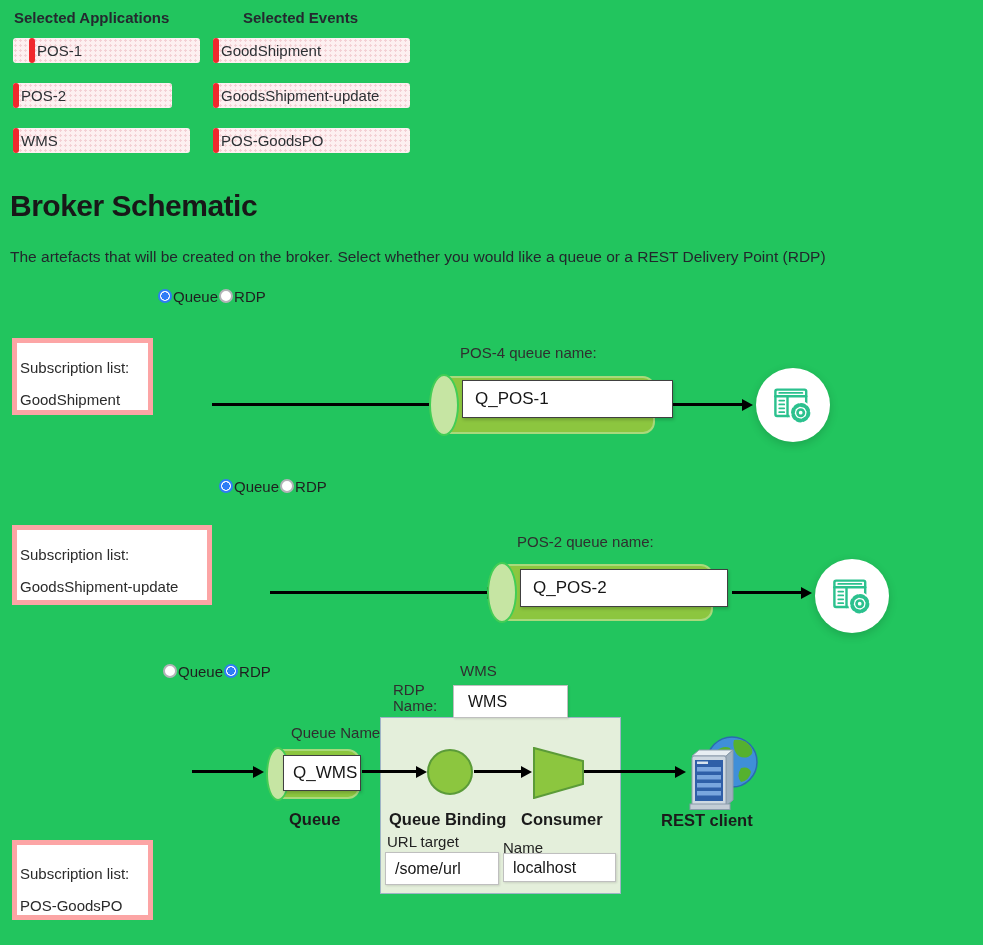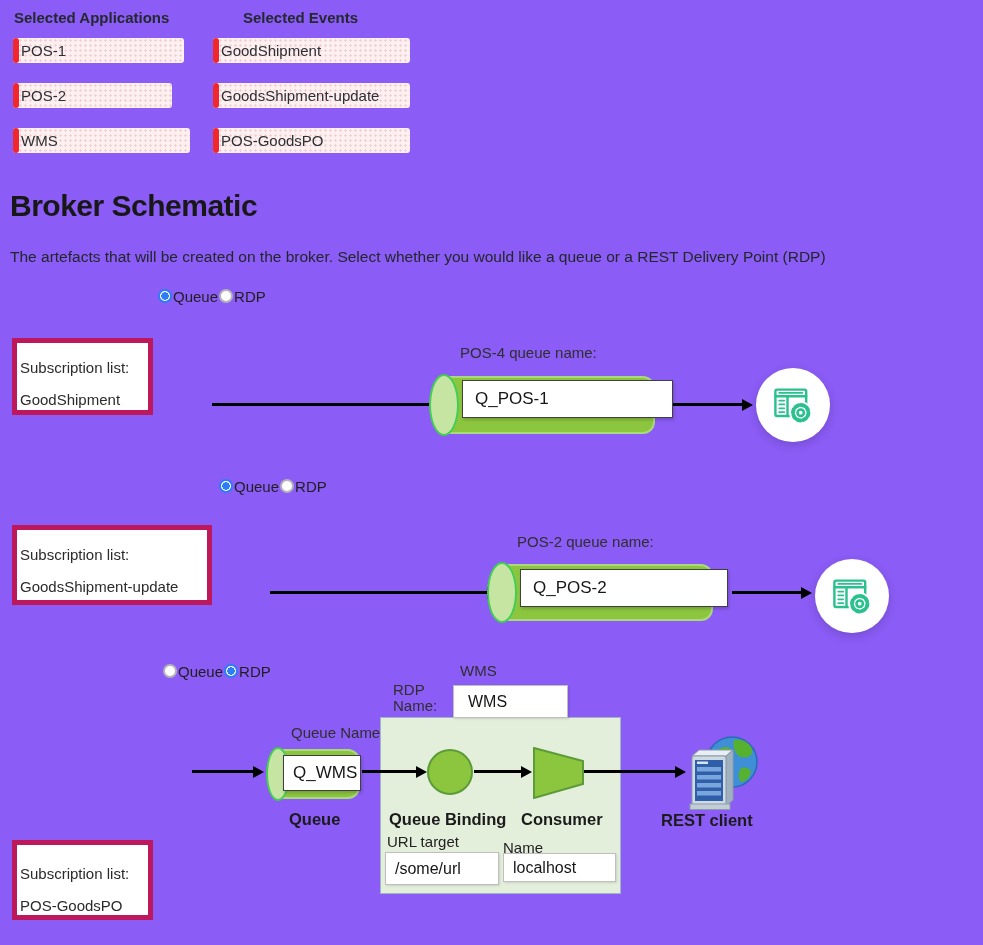--- a/index.html
+++ b/index.html
@@ -1,17 +1,17 @@
 <!DOCTYPE html>
 <html><head>
 <meta charset="utf-8">
 <style>
   html,body{margin:0;padding:0;background:#fff;}
   #screen{
-    position:relative;width:983px;height:945px;background:#8b5cf6;
+    position:relative;width:983px;height:945px;background:#22c55e;
     font-family:"Liberation Sans","DejaVu Sans",sans-serif;color:#24292f;overflow:hidden;
   }
   .abs{position:absolute;}
 
   
   .panel-title{font-size:15px;font-weight:700;color:#24292f;}
   .chip{
     height:25px;border-radius:3px;background-color:#fdf0f1;
     background-image:radial-gradient(circle, rgba(225,150,160,.35) 1px, transparent 1.3px);
     background-size:5px 5px;display:flex;align-items:center;
@@ -24,21 +24,21 @@
   .desc{font-size:15.5px;color:#22272c;white-space:nowrap;}
 
   
   .radio-group{display:flex;align-items:center;height:18px;}
   .radio{width:14px;height:14px;border-radius:50%;box-sizing:border-box;display:inline-block;}
   .radio.on{border:2px solid #2e7cf6;background:radial-gradient(circle,#2e7cf6 0 3.6px,#ffffff 3.9px);}
   .radio.off{border:2px solid #b3b3b8;background:#ffffff;}
   .radio-label{font-size:15px;color:#1f1f1f;margin:0 1px 0 1px;}
 
   
-  .subbox{box-sizing:border-box;border:5px solid #be185d;background:#fff;padding:0 3px;overflow:hidden;}
+  .subbox{box-sizing:border-box;border:5px solid #fca5a5;background:#fff;padding:0 3px;overflow:hidden;}
   .subbox .l1{margin-top:16px;font-size:15px;color:#2b2b2b;white-space:nowrap;}
   .subbox .l2{margin-top:15px;font-size:15px;color:#2b2b2b;white-space:nowrap;}
 
   
   .arrow{position:absolute;height:3px;background:#000;}
   .arrow::after{
     content:"";position:absolute;right:-11px;top:-4.5px;width:0;height:0;
     border-left:11px solid #000;border-top:6px solid transparent;border-bottom:6px solid transparent;
   }
 
@@ -69,21 +69,21 @@
   .binding-circle{position:absolute;width:46px;height:46px;border-radius:50%;background:#8cc63f;border:2px solid #5b9b38;box-sizing:border-box;}
 </style>
 </head>
 <body>
 
 <div id="screen">
 
   <div class="abs panel-title" style="left:14px;top:9px;">Selected Applications</div>
   <div class="abs panel-title" style="left:243px;top:9px;">Selected Events</div>
 
-  <div class="abs chip" style="left:13px;top:38px;width:171px;">
+  <div class="abs chip" style="left:13px;top:38px;width:171px;padding-left:16px;">
     <span class="bar"></span>
     <span class="chip-label">POS-1</span>
   </div>
   <div class="abs chip" style="left:13px;top:83px;width:159px;">
     <span class="bar"></span>
     <span class="chip-label">POS-2</span>
   </div>
   <div class="abs chip" style="left:13px;top:128px;width:177px;">
     <span class="bar"></span>
     <span class="chip-label">WMS</span>

